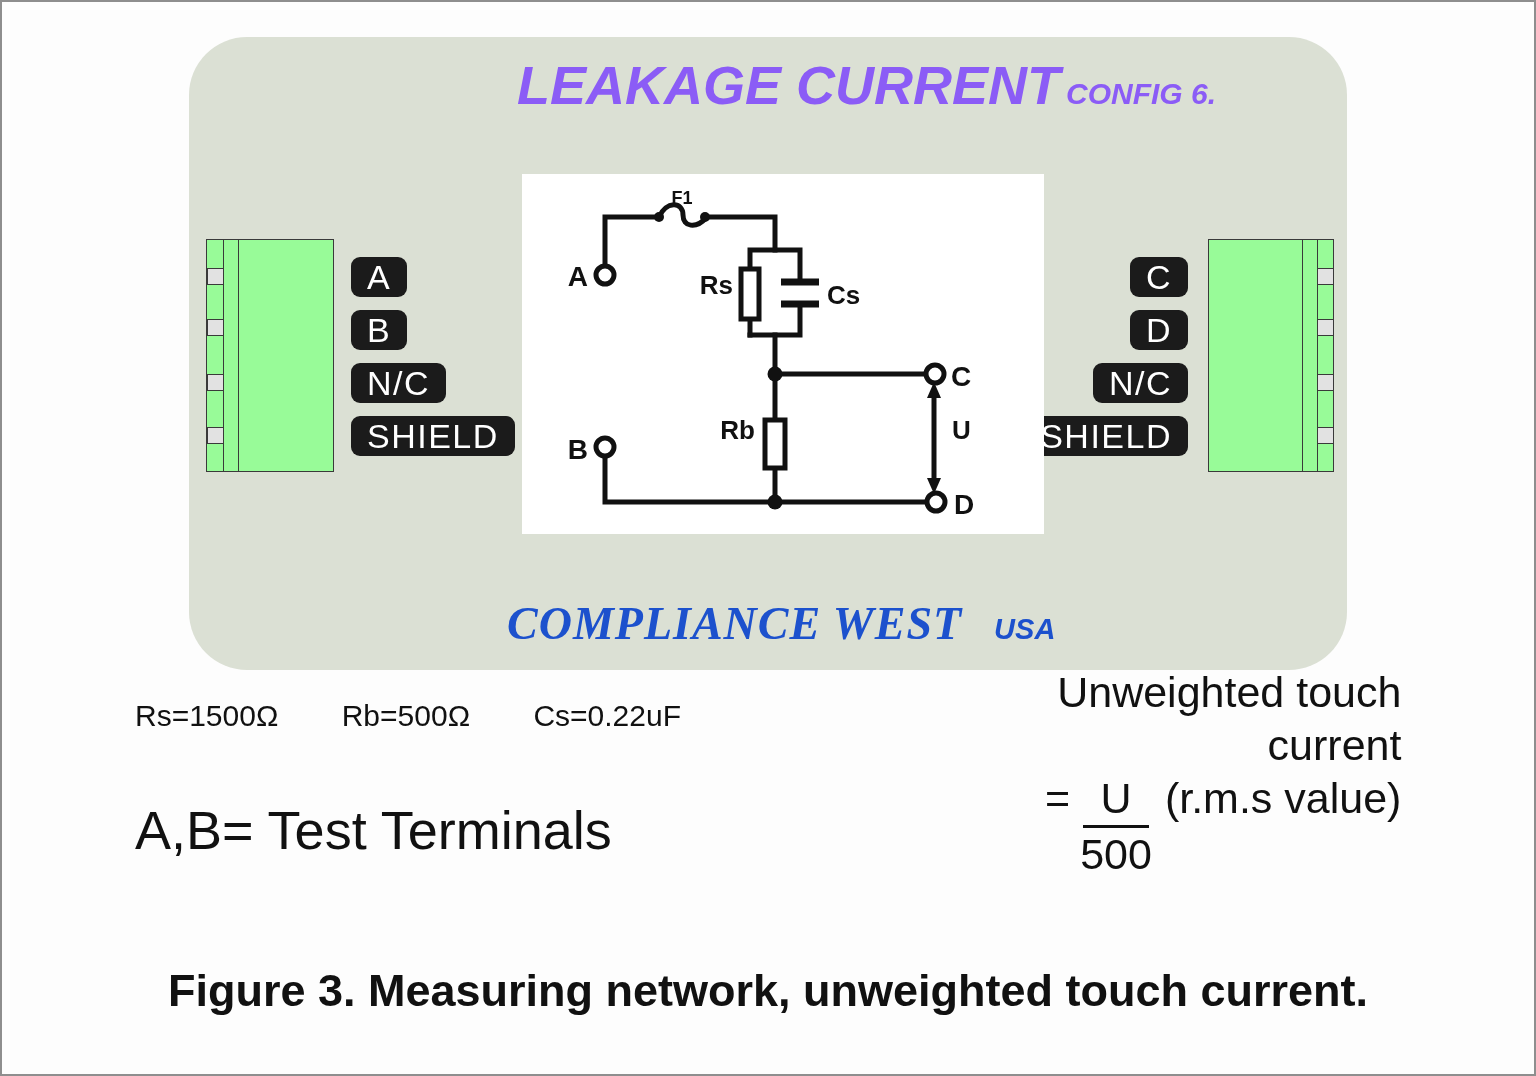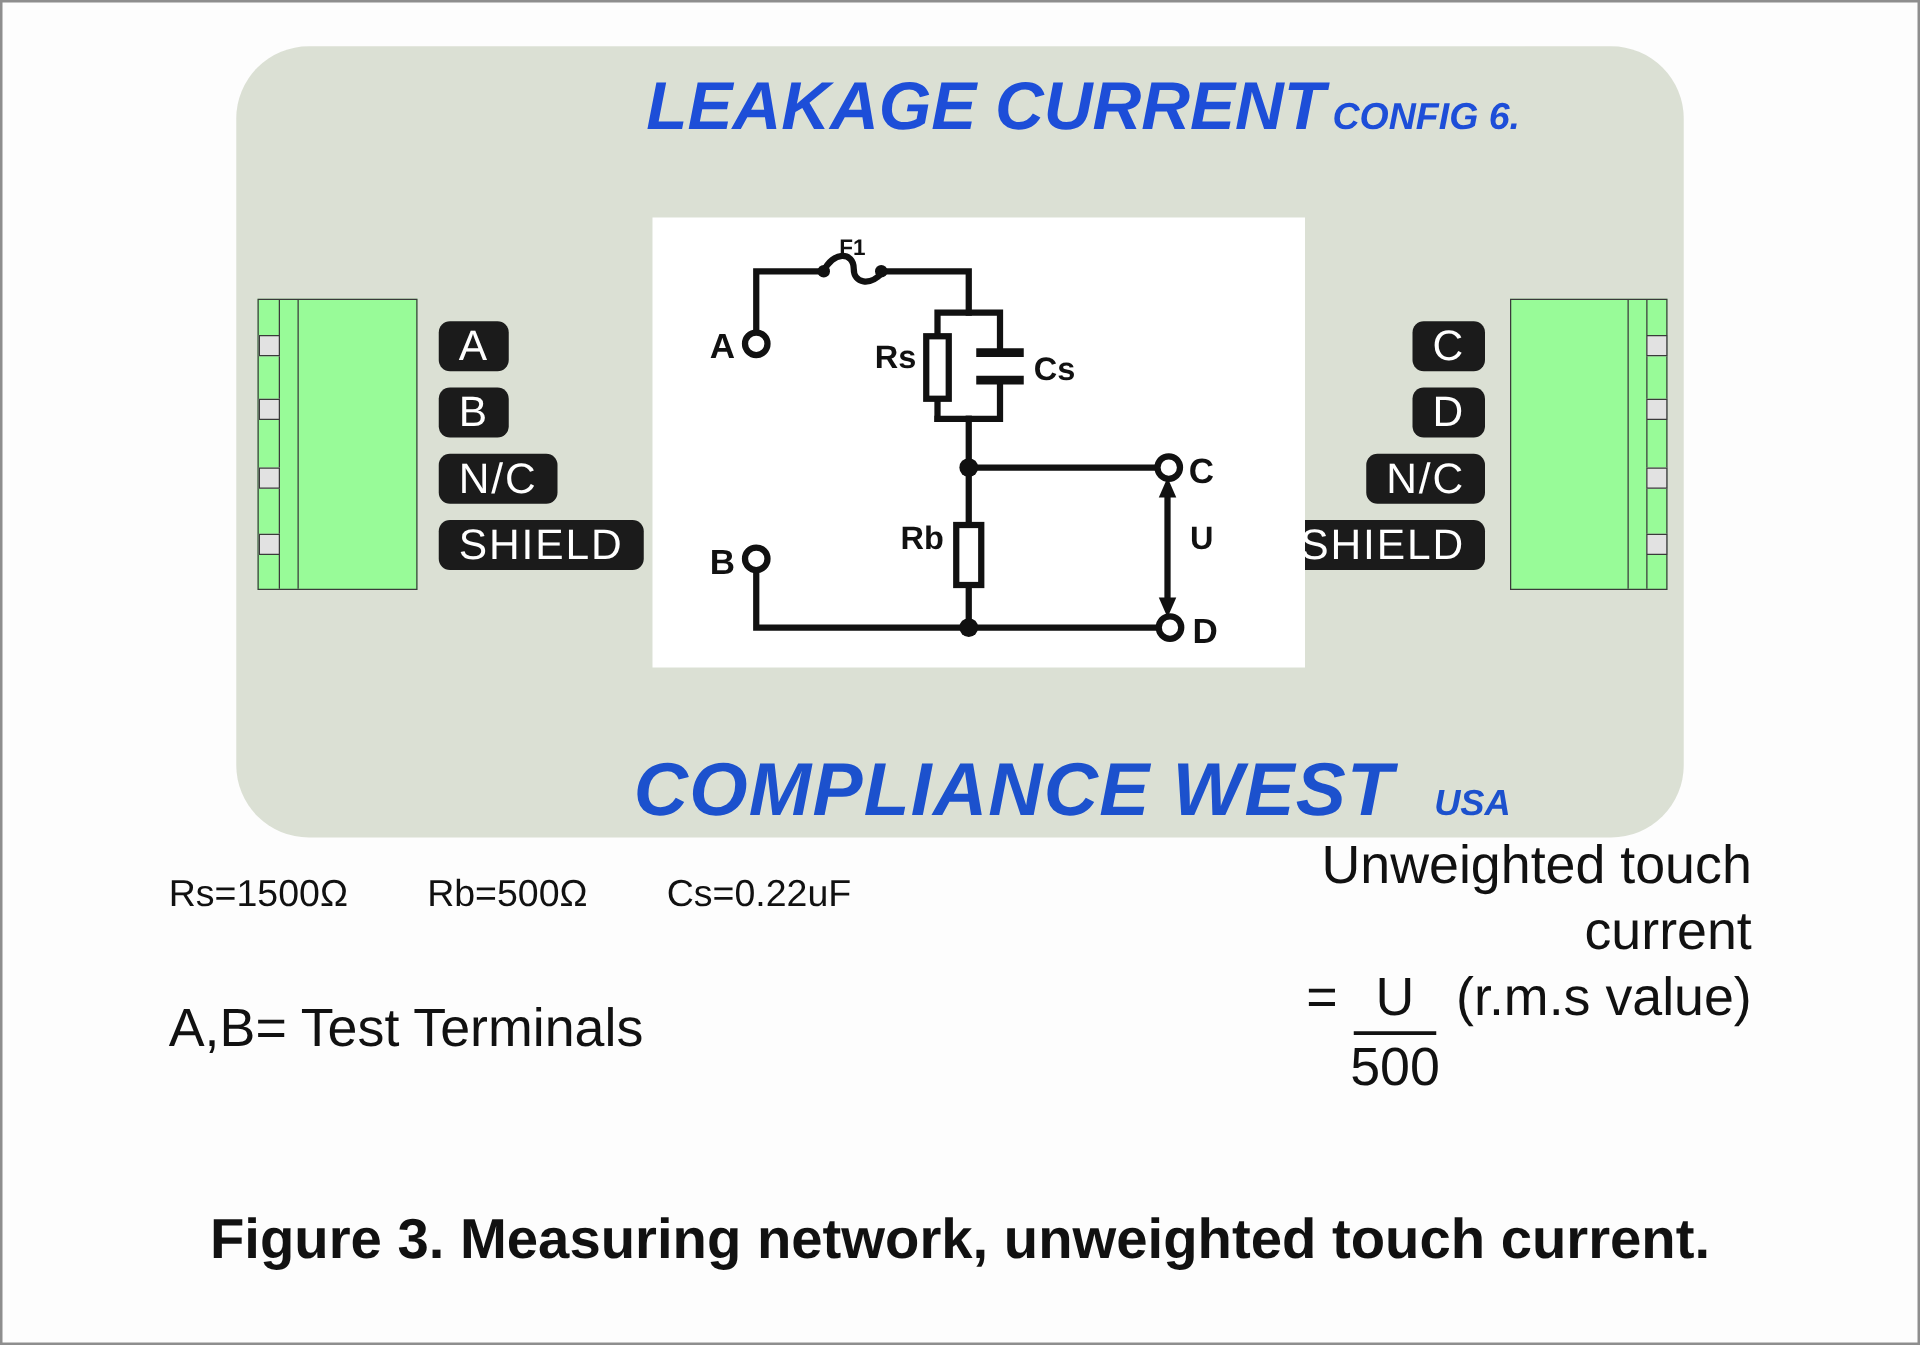--- a/index.html
+++ b/index.html
@@ -7,21 +7,21 @@
     position:relative; width:1536px; height:1076px;
     background:#fdfdfd; border:2px solid #8e8e8e; box-sizing:border-box;
     font-family:"Liberation Sans", sans-serif; overflow:hidden; color:#111;
   }
   .panel {
     position:absolute; left:187px; top:35px; width:1158px; height:633px;
     background:#dbe0d4; border-radius:58px;
   }
   .title {
     position:absolute; left:515px; top:52px; display:flex; align-items:baseline;
-    font-style:italic; font-weight:bold; color:#1d4ed8; white-space:nowrap;
+    font-style:italic; font-weight:bold; color:#8b5cf6; white-space:nowrap;
   }
   .title-main   { font-size:54px; }
   .title-config { font-size:30px; margin-left:6px; }
 
   .circuit-box {
     position:absolute; left:520px; top:172px; width:522px; height:360px;
     background:#ffffff;
   }
   .circuit-box svg { display:block; }
   .circuit-box text { font-family:"Liberation Sans", sans-serif; fill:#111; }
@@ -44,26 +44,26 @@
   .badge {
     background:#1b1b1b; color:#ffffff; font-size:34px; line-height:40px;
     padding:0 16px; border-radius:9px; margin-bottom:13px; letter-spacing:1.5px;
     white-space:nowrap;
   }
 
   .brand {
     position:absolute; left:505px; top:595px; display:flex; align-items:baseline;
     color:#1c51cd; font-style:italic; font-weight:bold; white-space:nowrap;
   }
-  .brand-name   { font-size:60px; letter-spacing:1px; }
+  .brand-name   { font-size:46px; letter-spacing:1px;font-family:Liberation Serif, serif; }
   .brand-region { font-size:29px; margin-left:32px; }
 
   .params-line1 { position:absolute; left:133px; top:697px; font-size:30px; white-space:nowrap; }
   .params-line1 .param { margin-right:55px; }
-  .params-line2 { position:absolute; left:133px; top:797px; font-size:43px; white-space:nowrap; }
+  .params-line2 { position:absolute; left:133px; top:797px; font-size:54px; white-space:nowrap; }
 
   .formula { position:absolute; left:1043px; top:664px; font-size:43px; line-height:53px;text-align:right; }
   .formula-eq-row { display:flex; align-items:flex-start; }
   .frac { display:inline-flex; flex-direction:column; align-items:center; margin-left:10px; }
   .frac-num { padding:0 17px; border-bottom:3px solid #111; }
   .formula-suffix { margin-left:13px; }
 
   .caption {
     position:absolute; left:0; top:963px; width:100%; text-align:center;
     font-size:45px; font-weight:bold; white-space:nowrap;

